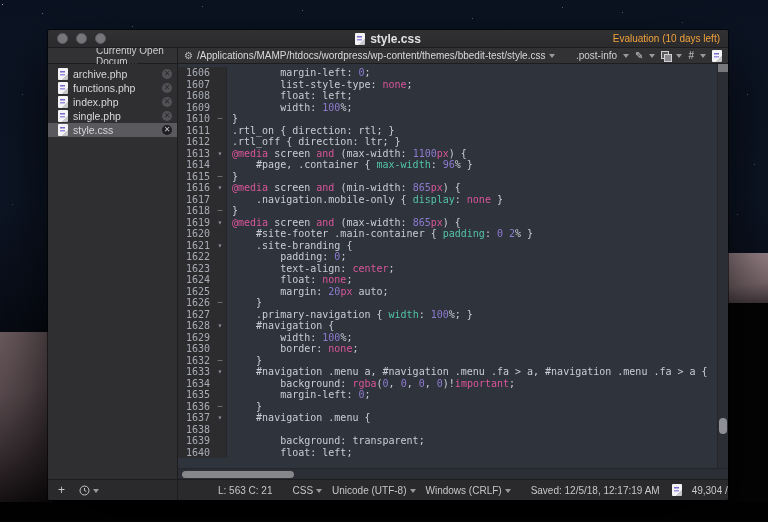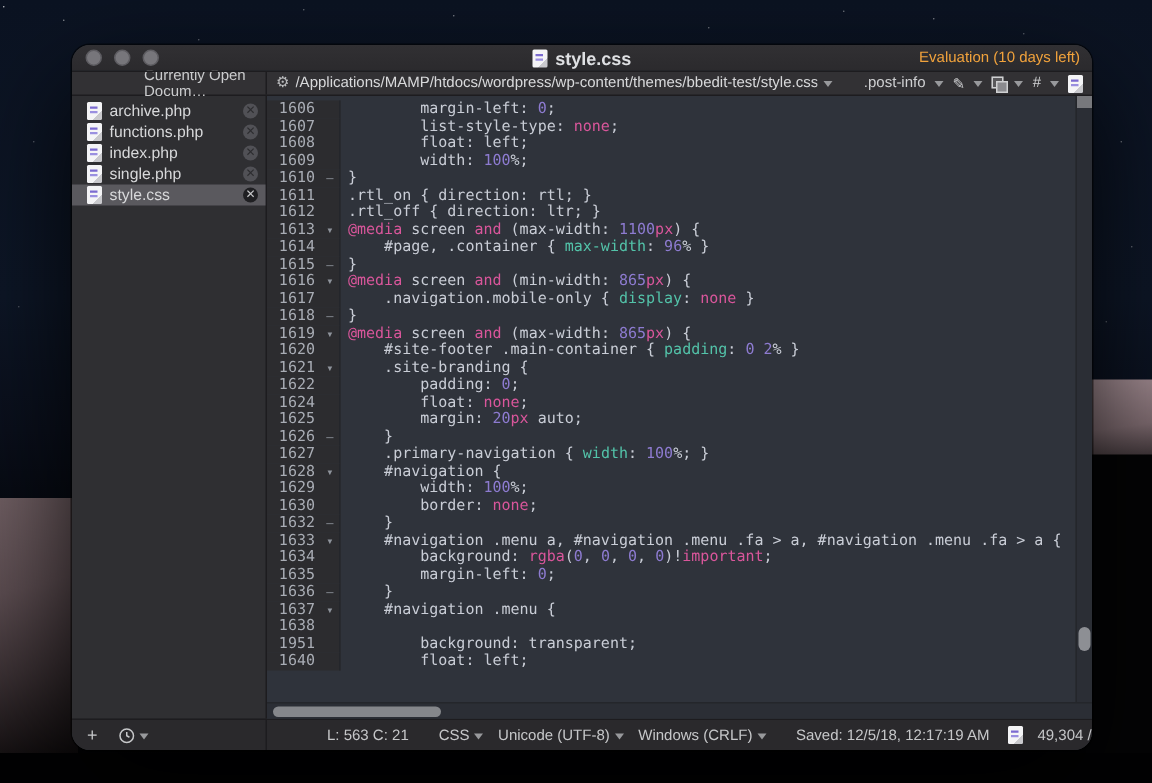--- a/index.html
+++ b/index.html
@@ -16,21 +16,21 @@
       20px 90px rgba(255,255,255,.35), 10px 200px rgba(255,255,255,.3), 200px 2px rgba(255,255,255,.4),
       560px 3px rgba(255,255,255,.45), 680px 18px rgba(255,255,255,.35); }
   .dune-left { position:absolute; left:0; top:332px; width:52px; height:170px;
     background:linear-gradient(165deg,#6f5e62 0%,#5b4c50 35%,#3a3033 65%,#0d0a0b 100%); }
   .dune-right { position:absolute; right:0; top:253px; width:44px; height:52px;
     background:linear-gradient(172deg,#a28c92 0%,#7d6a6f 60%,#3a3134 100%); }
   .dark-right { position:absolute; right:0; top:303px; width:44px; height:219px; background:#040405; }
   .dark-bottom { position:absolute; left:0; bottom:0; width:100%; height:20px; background:#020203; }
 
   
-  .window { position:absolute; left:48px; top:30px; width:680px; height:470px; border-radius:12px;
+  .window { position:absolute; left:48px; top:30px; width:680px; height:470px; border-radius:2px;
     background:#2f333b; box-shadow:0 28px 70px rgba(0,0,0,.8), 0 0 0 1px rgba(0,0,0,.55); overflow:hidden;
     display:flex; flex-direction:column; }
 
   
   .titlebar { height:18px; flex:0 0 18px; background:linear-gradient(#313033,#2b2a2d);
     border-bottom:1px solid #1d1c1f; display:flex; align-items:center; position:relative; }
   .traffic { display:flex; gap:8px; margin-left:9px; }
   .tl { width:11px; height:11px; border-radius:50%; background:#77767b; border:1px solid #5d5c61; }
   .title-center { position:absolute; left:0; right:0; display:flex; justify-content:center; align-items:center; gap:5px;
     font-size:12px; font-weight:bold; color:#dfe0e3; pointer-events:none; }
@@ -254,20 +254,25 @@
               <span class="lnum">1621</span>
               <span class="fold">▾</span>
               <span class="lcode"><span class="cw">    .site-branding {</span></span>
             </div>
             <div class="code-row">
               <span class="lnum">1622</span>
               <span class="fold"></span>
               <span class="lcode"><span class="cw">        padding: </span><span class="cn">0</span><span class="cw">;</span></span>
             </div>
             <div class="code-row">
+              <span class="lnum">1623</span>
+              <span class="fold"></span>
+              <span class="lcode"><span class="cw">        text-align: </span><span class="cp">center</span><span class="cw">;</span></span>
+            </div>
+            <div class="code-row">
               <span class="lnum">1624</span>
               <span class="fold"></span>
               <span class="lcode"><span class="cw">        float: </span><span class="cp">none</span><span class="cw">;</span></span>
             </div>
             <div class="code-row">
               <span class="lnum">1625</span>
               <span class="fold"></span>
               <span class="lcode"><span class="cw">        margin: </span><span class="cn">20</span><span class="cp">px</span><span class="cw"> auto;</span></span>
             </div>
             <div class="code-row">
@@ -323,21 +328,21 @@
             <div class="code-row">
               <span class="lnum">1637</span>
               <span class="fold">▾</span>
               <span class="lcode"><span class="cw">    #navigation .menu {</span></span>
             </div>
             <div class="code-row">
               <span class="lnum">1638</span>
               <span class="fold"></span>
             </div>
             <div class="code-row">
-              <span class="lnum">1951</span>
+              <span class="lnum">1639</span>
               <span class="fold"></span>
               <span class="lcode"><span class="cw">        background: transparent;</span></span>
             </div>
             <div class="code-row">
               <span class="lnum">1640</span>
               <span class="fold"></span>
               <span class="lcode"><span class="cw">        float: left;</span></span>
             </div>
           </div>
         <div class="vscroll">

